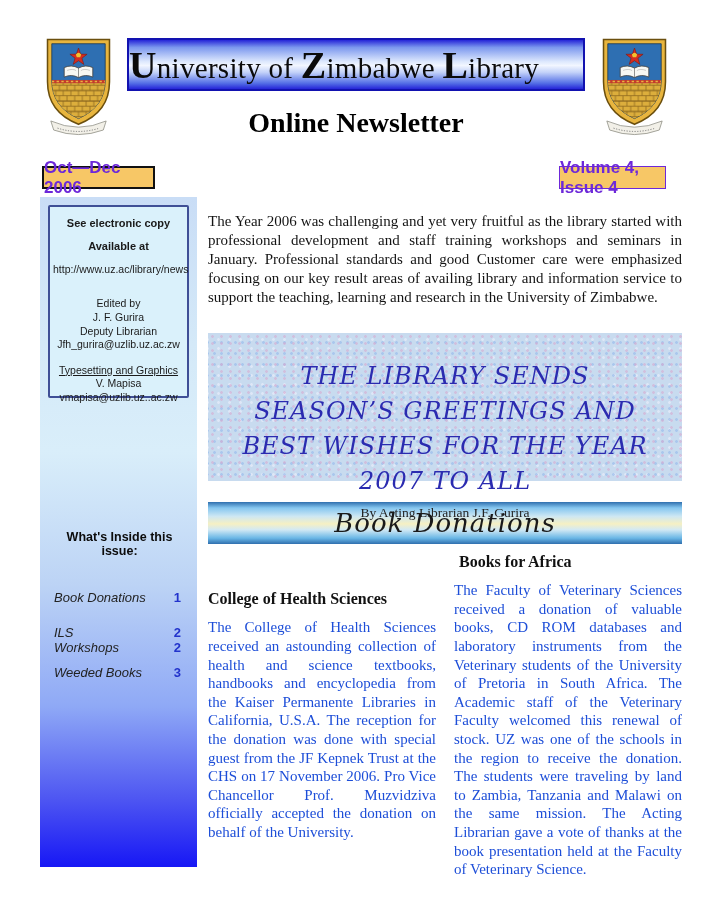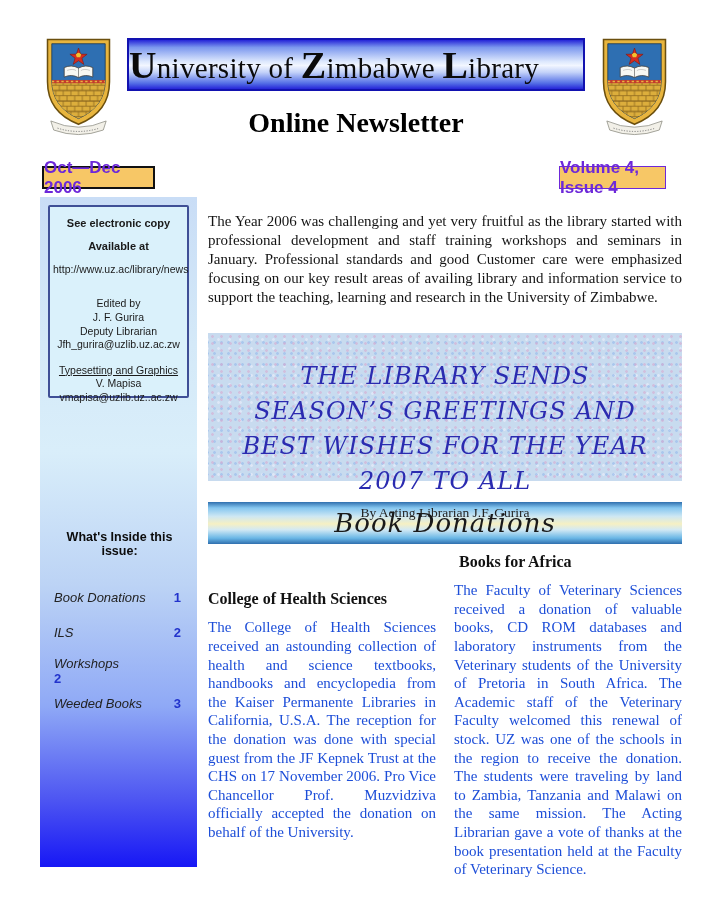--- a/index.html
+++ b/index.html
@@ -57,21 +57,21 @@
   .info-box .mt20 { margin-top:21px; }
   .info-box .mt12 { margin-top:12px;text-decoration:underline; }
 
   .toc { position:absolute; left:12px; right:10px; top:333px;
          font-family:"Liberation Sans", sans-serif; }
   .toc-heading { text-align:center; font-weight:bold; font-size:12.5px; color:#0b0b0b; }
   .toc-item { display:flex; justify-content:space-between; align-items:baseline;
               padding:0 6px 0 2px; }
   .toc-item.i0 { margin-top:32px; }
   .toc-item.i1 { margin-top:20px; }
-  .toc-item.i2 { margin-top:16px;flex-direction:column; }
+  .toc-item.i2 { margin-top:0; }
   .toc-item.i3 { margin-top:10px; }
   .toc-label { font-style:italic; font-size:13px; color:#222; }
   .toc-page  { font-weight:bold; font-size:13px; color:#2233cc; }
 
   
   .main { position:absolute; left:208px; top:200px; width:474px; }
 
   .banner { width:100%; display:flex; align-items:center; justify-content:center; }
   .banner-pink {
     height:45px;

